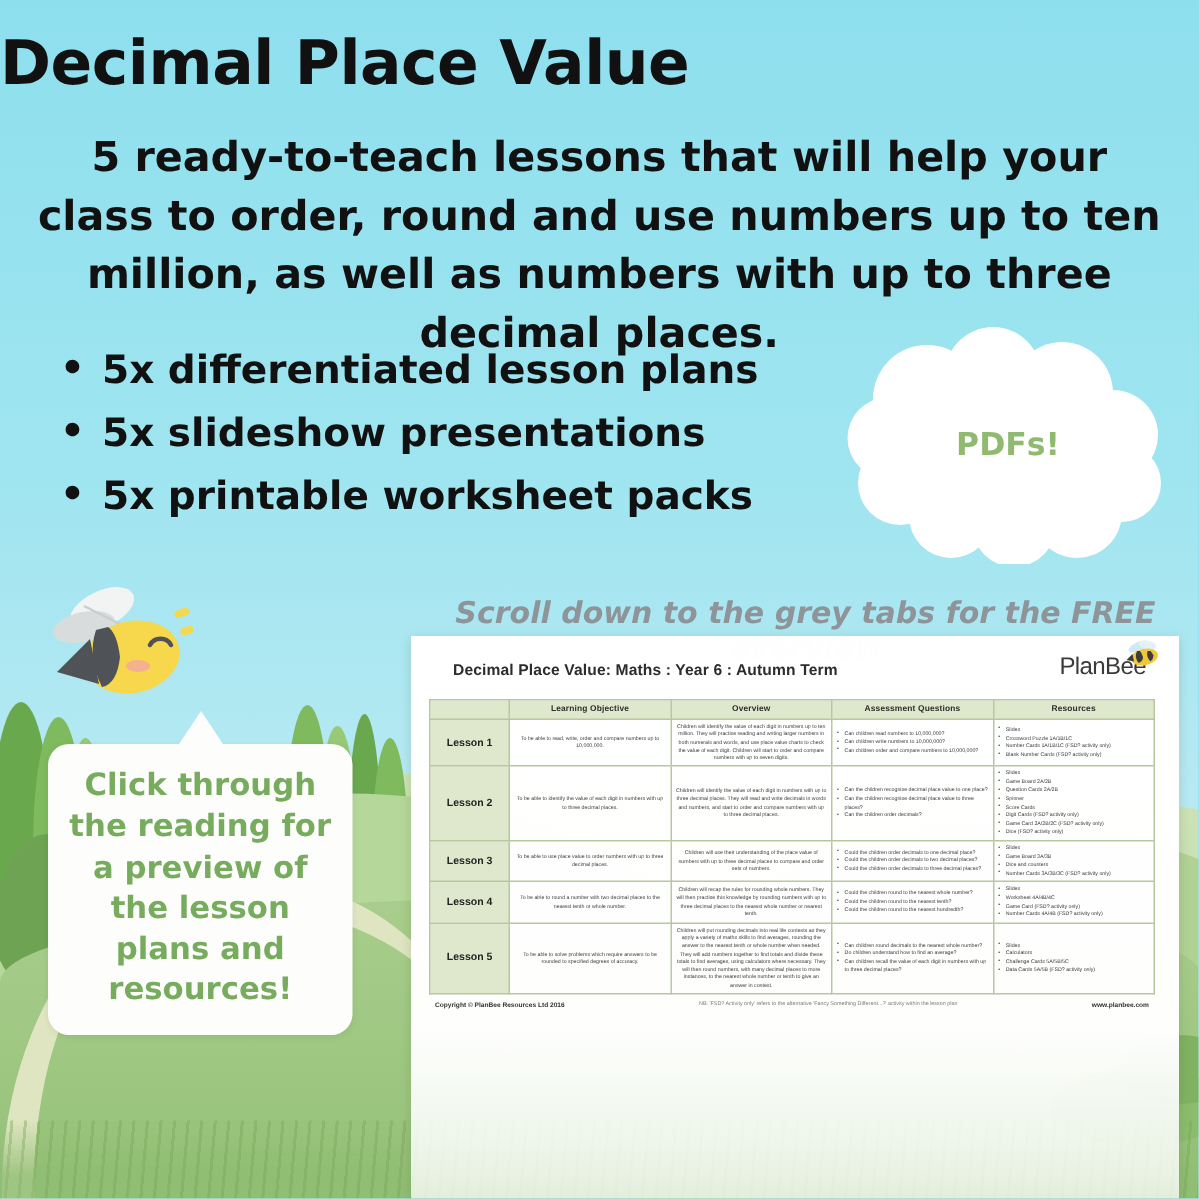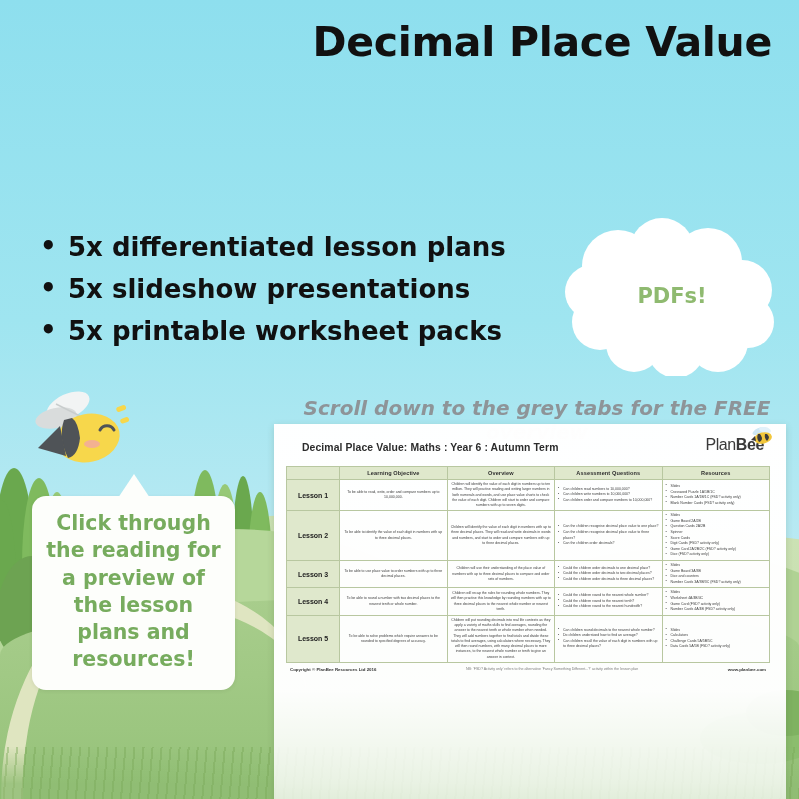--- a/index.html
+++ b/index.html
@@ -105,21 +105,21 @@
     background: #8dc06e;
     border-radius: 50%;
   }
 
   
   #bee { position: absolute; left: 26px; top: 382px; width: 108px; height: 96px; }
 
   
   .headline {
     position: absolute; left: 0; top: 18px; width: 772px;
-    text-align: right;
+    text-align: left;
     font-size: 41px; font-weight: bold; color: #111;
     letter-spacing: -.3px;
     font-family: "DejaVu Sans", sans-serif;
   }
   .subhead {
     position: absolute; left: 24px; top: 86px; width: 751px;
     text-align: center;
     font-size: 27.5px; font-weight: bold; color: #111;
     line-height: 1.42;
     font-family: "DejaVu Sans", sans-serif;
@@ -198,21 +198,21 @@
   }
   #doc-head { display: flex; align-items: flex-start; justify-content: space-between; height: 30px; }
   #doc-title {
     font-size: 10.4px; font-weight: bold; color: #2c2c2c;
     padding-left: 16px; padding-top: 8px;
     letter-spacing: .1px;
     font-family: "Liberation Sans", sans-serif;
   }
   #brand { position: relative; padding-right: 6px; padding-top: 2px; }
   #brand-text { font-size: 16px; color: #3a3a3a; letter-spacing: -.4px; font-family: "Liberation Sans", sans-serif; }
-  #brand-text b { font-weight: bold; margin-top: 28px; }
+  #brand-text b { font-weight: normal; margin-top: 28px; }
   #brand-bee { position: absolute; right: -4px; top: -7px; width: 24px; height: 18px; }
 
   table.overview {
     width: 100%;
     border-collapse: collapse;
     table-layout: fixed;
     margin-top: 2px;
   }
   table.overview th, table.overview td {
     border: .6px solid #b8c7a0;
@@ -313,20 +313,21 @@
       <path d="M74 48 a8 8 0 0 1 14 0" stroke="#4f5357" stroke-width="3" fill="none" stroke-linecap="round"></path>
 
       <ellipse cx="66" cy="62" rx="8" ry="4" fill="#f2a4a8" opacity=".75"></ellipse>
 
       <rect x="90" y="24" width="10" height="5" rx="2.5" fill="#f7d74b" transform="rotate(-20 95 26)"></rect>
       <rect x="94" y="36" width="9" height="5" rx="2.5" fill="#f7d74b" transform="rotate(-20 98 38)"></rect>
     </svg>
   </div>
 
   <div class="headline">Decimal Place Value</div>
+  <div class="subhead">5 ready-to-teach lessons that will help your class to order, round and use numbers up to ten million, as well as numbers with up to three decimal places.</div>
 
   <ul class="bullets">
     <li>5x differentiated lesson plans</li>
     <li>5x slideshow presentations</li>
     <li>5x printable worksheet packs</li>
   </ul>
 
   <div id="cloud">
     <svg viewBox="0 0 228 158" width="228" height="158" aria-hidden="true">
       <g fill="#ffffff">

